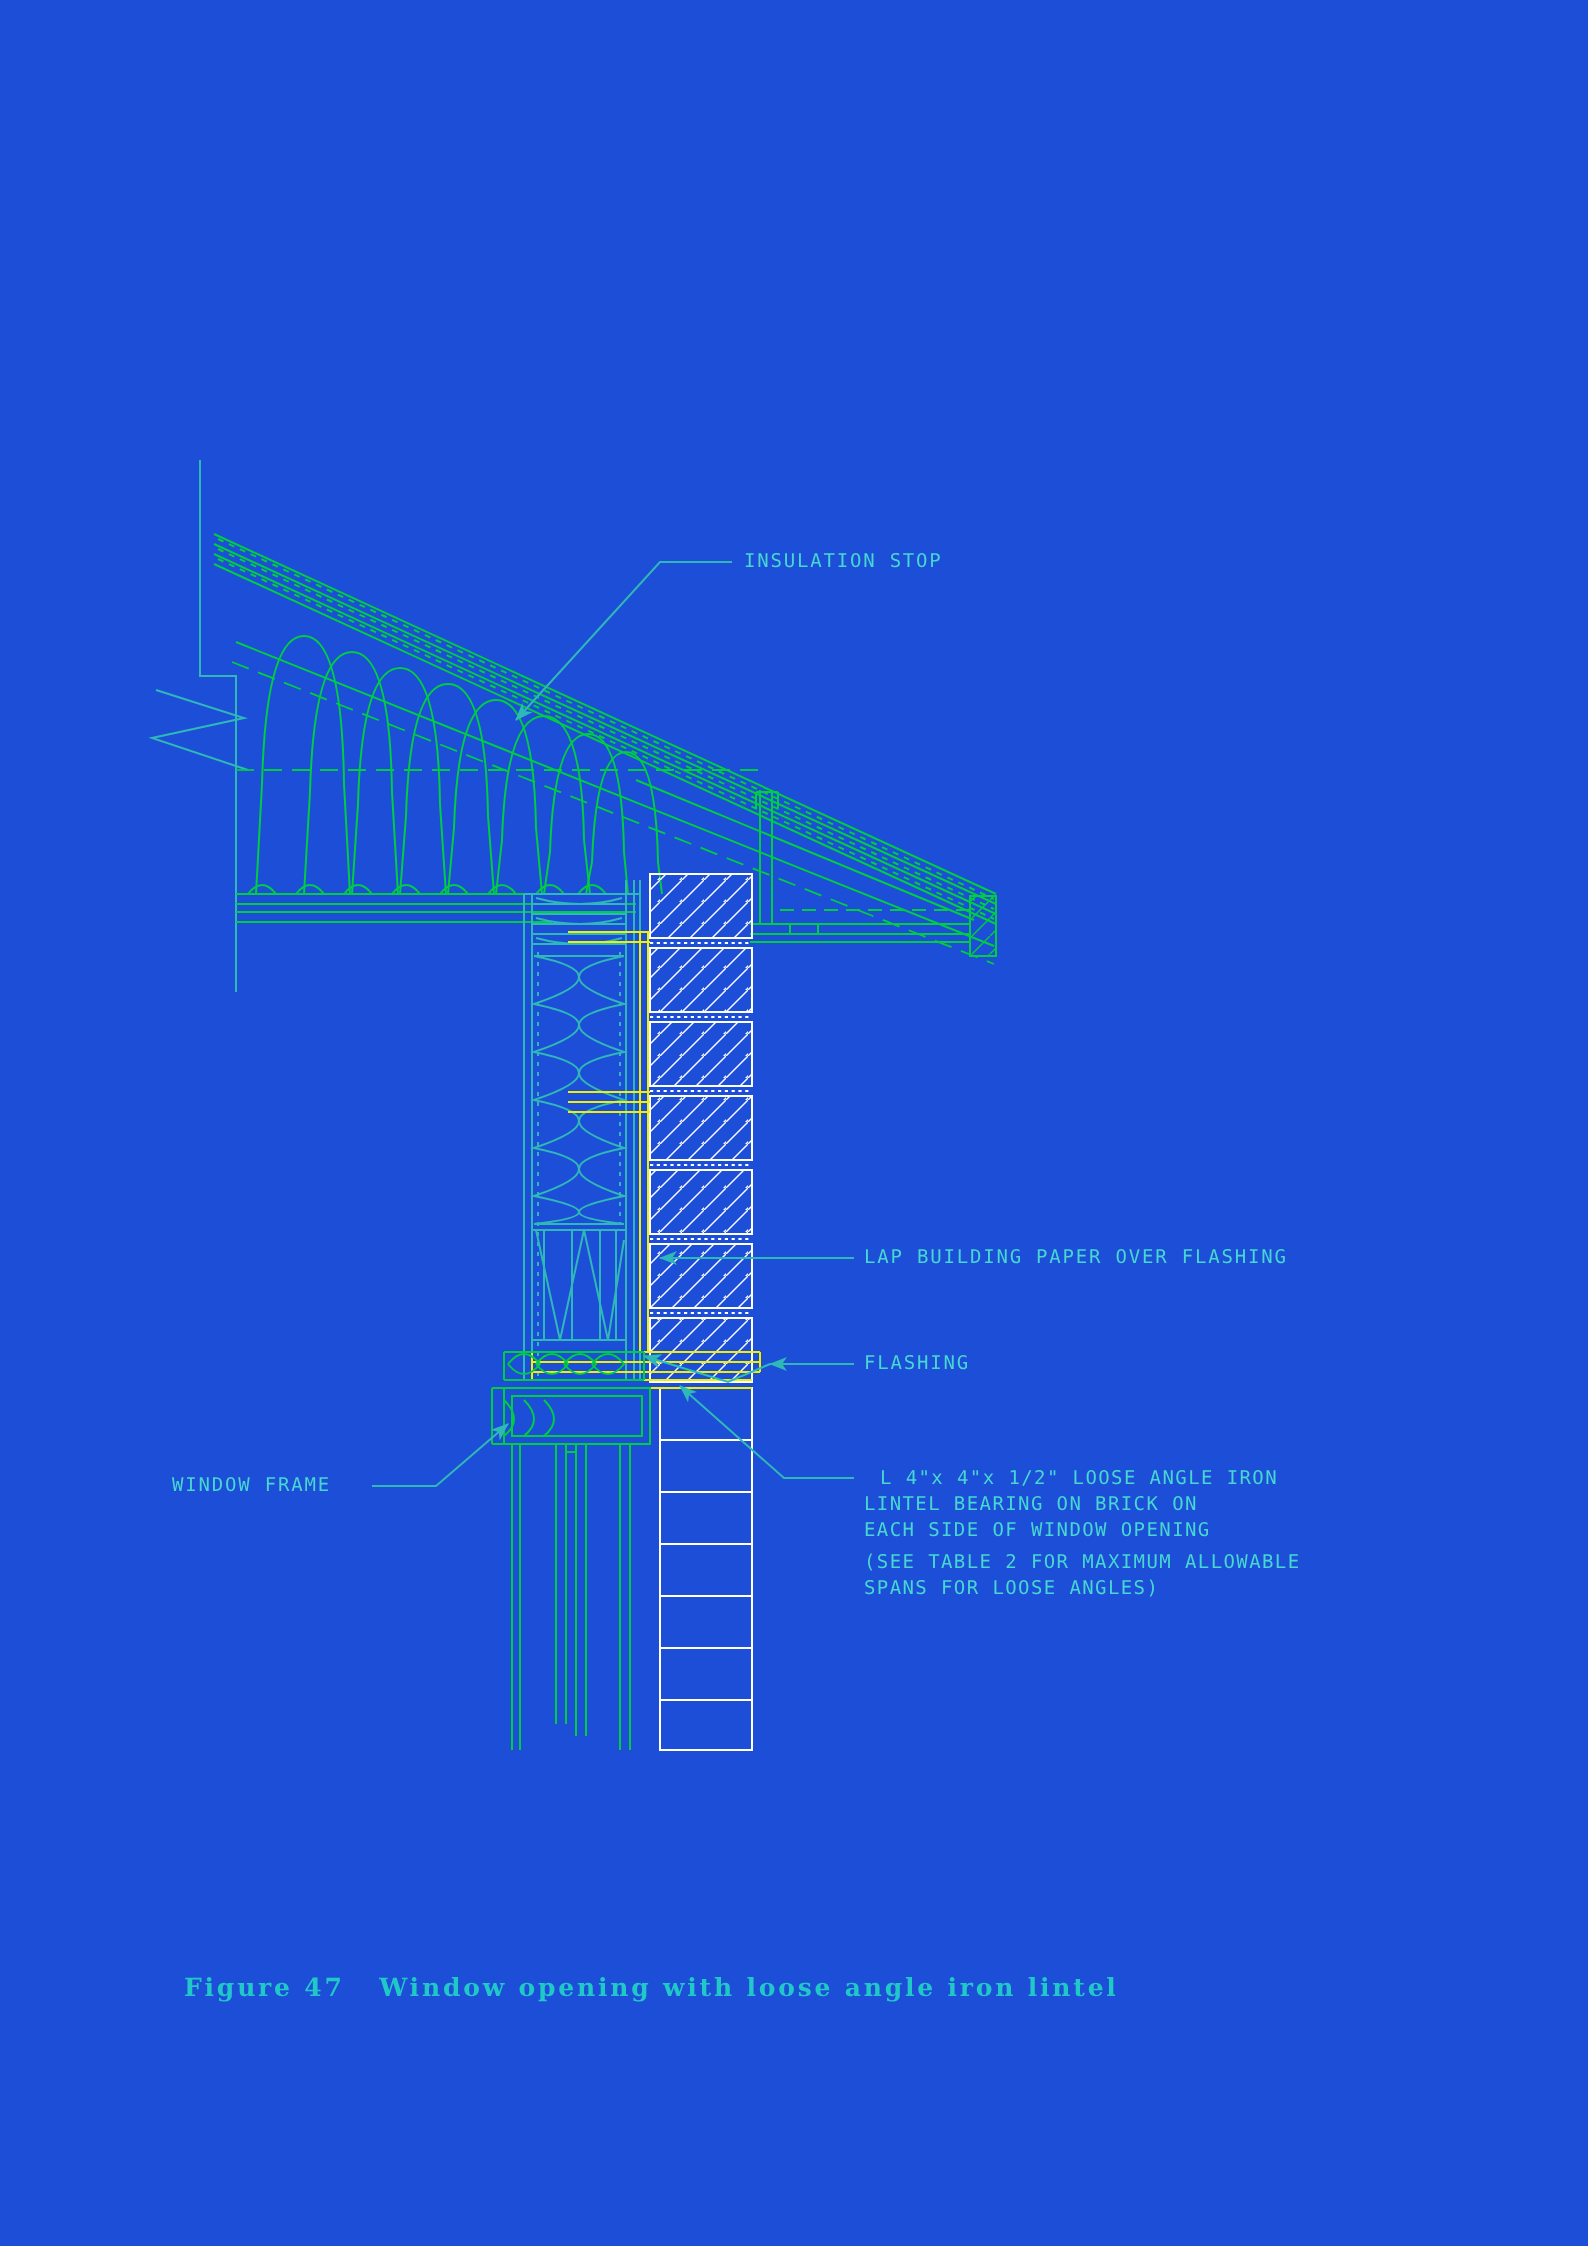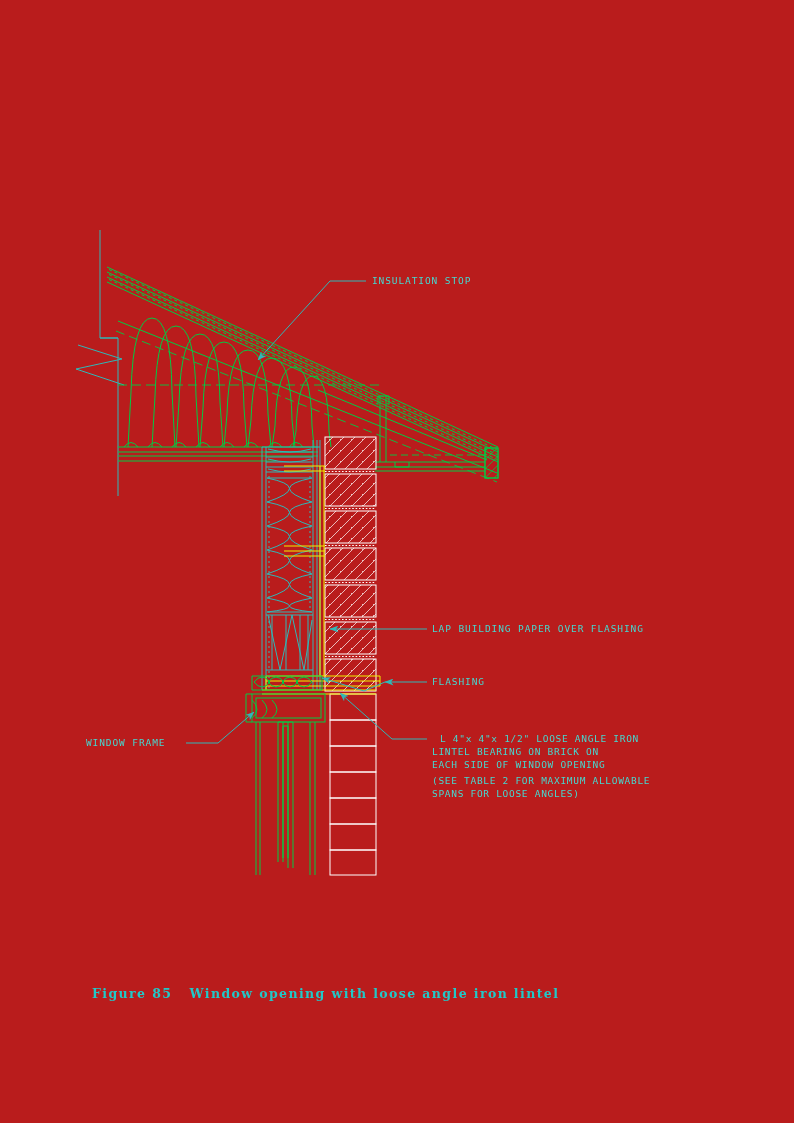--- a/index.html
+++ b/index.html
@@ -11,21 +11,21 @@
   body {
     width: 794px;
     height: 1123px;
     overflow: hidden;
     font-family: "DejaVu Sans Mono", monospace;
   }
   #sheet {
     position: relative;
     width: 794px;
     height: 1123px;
-    background: #b91c1c;
+    background: #1d4ed8;
   }
   #drawing {
     position: absolute;
     left: 0;
     top: 0;
     width: 794px;
     height: 1123px;
     display: block;
   }
   .cad-text {
@@ -310,15 +310,15 @@
 
     <g>
       <text class="cad-text-block" x="440" y="742">L 4"x 4"x 1/2" LOOSE ANGLE IRON</text>
       <text class="cad-text-block" x="432" y="755">LINTEL BEARING ON BRICK ON</text>
       <text class="cad-text-block" x="432" y="768">EACH SIDE OF WINDOW OPENING</text>
       <text class="cad-text-block" x="432" y="784">(SEE TABLE 2 FOR MAXIMUM ALLOWABLE</text>
       <text class="cad-text-block" x="432" y="797">SPANS FOR LOOSE ANGLES)</text>
     </g>
   </svg>
 
-  <div class="caption">Figure 85   Window opening with loose angle iron lintel</div>
+  <div class="caption">Figure 47   Window opening with loose angle iron lintel</div>
 
 </div>
 
 </body></html>

